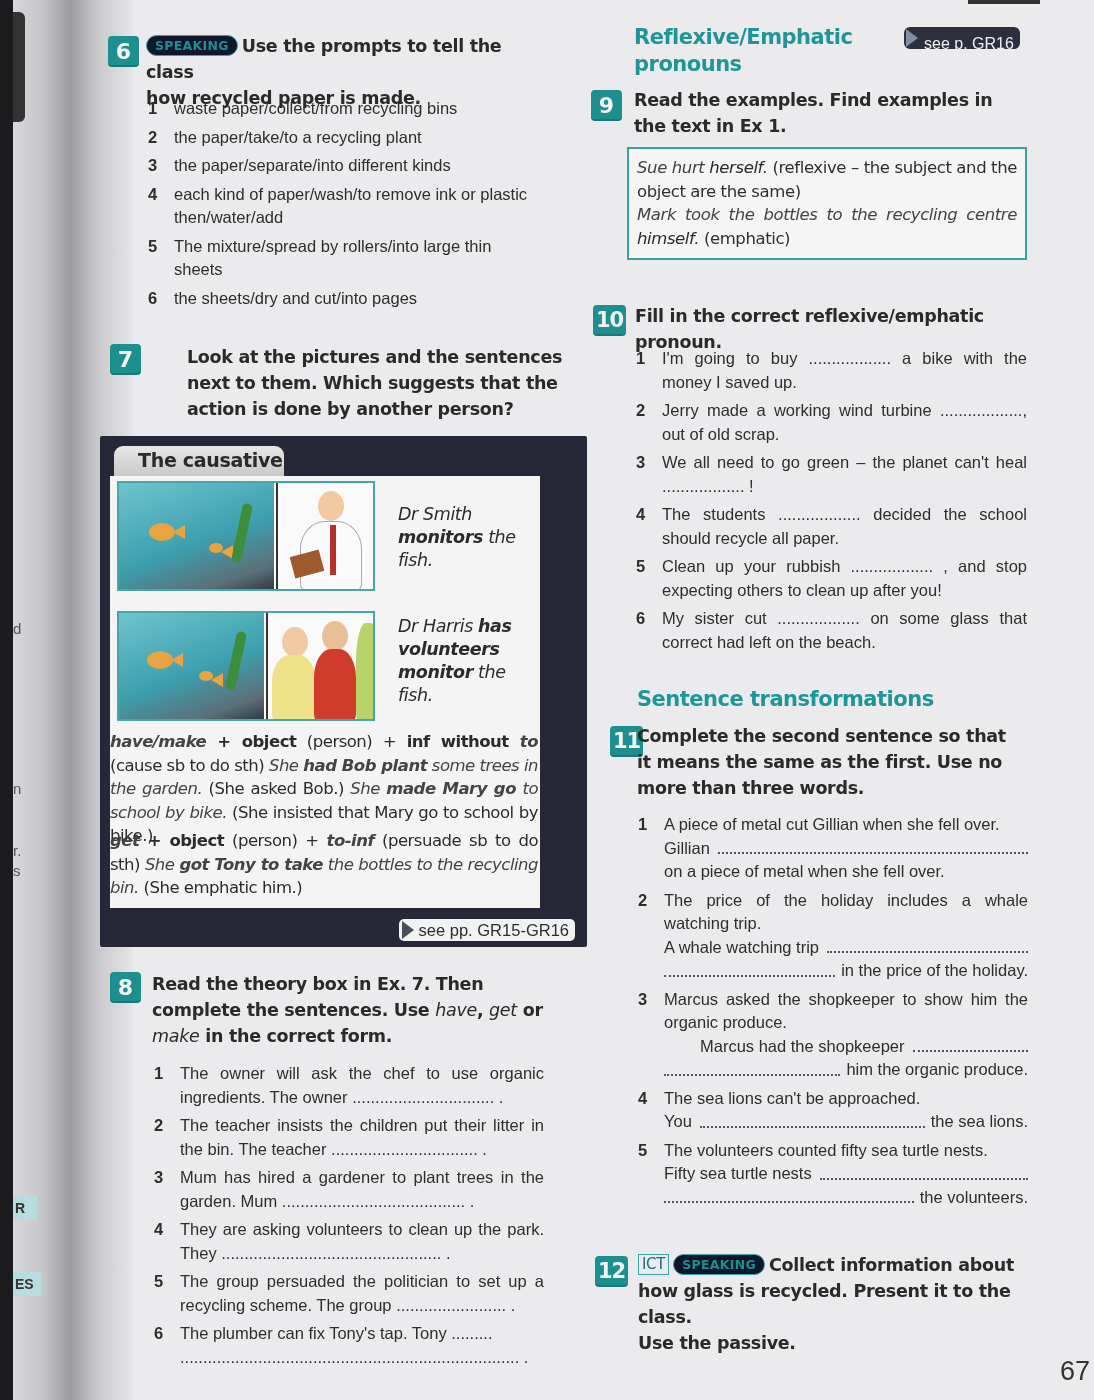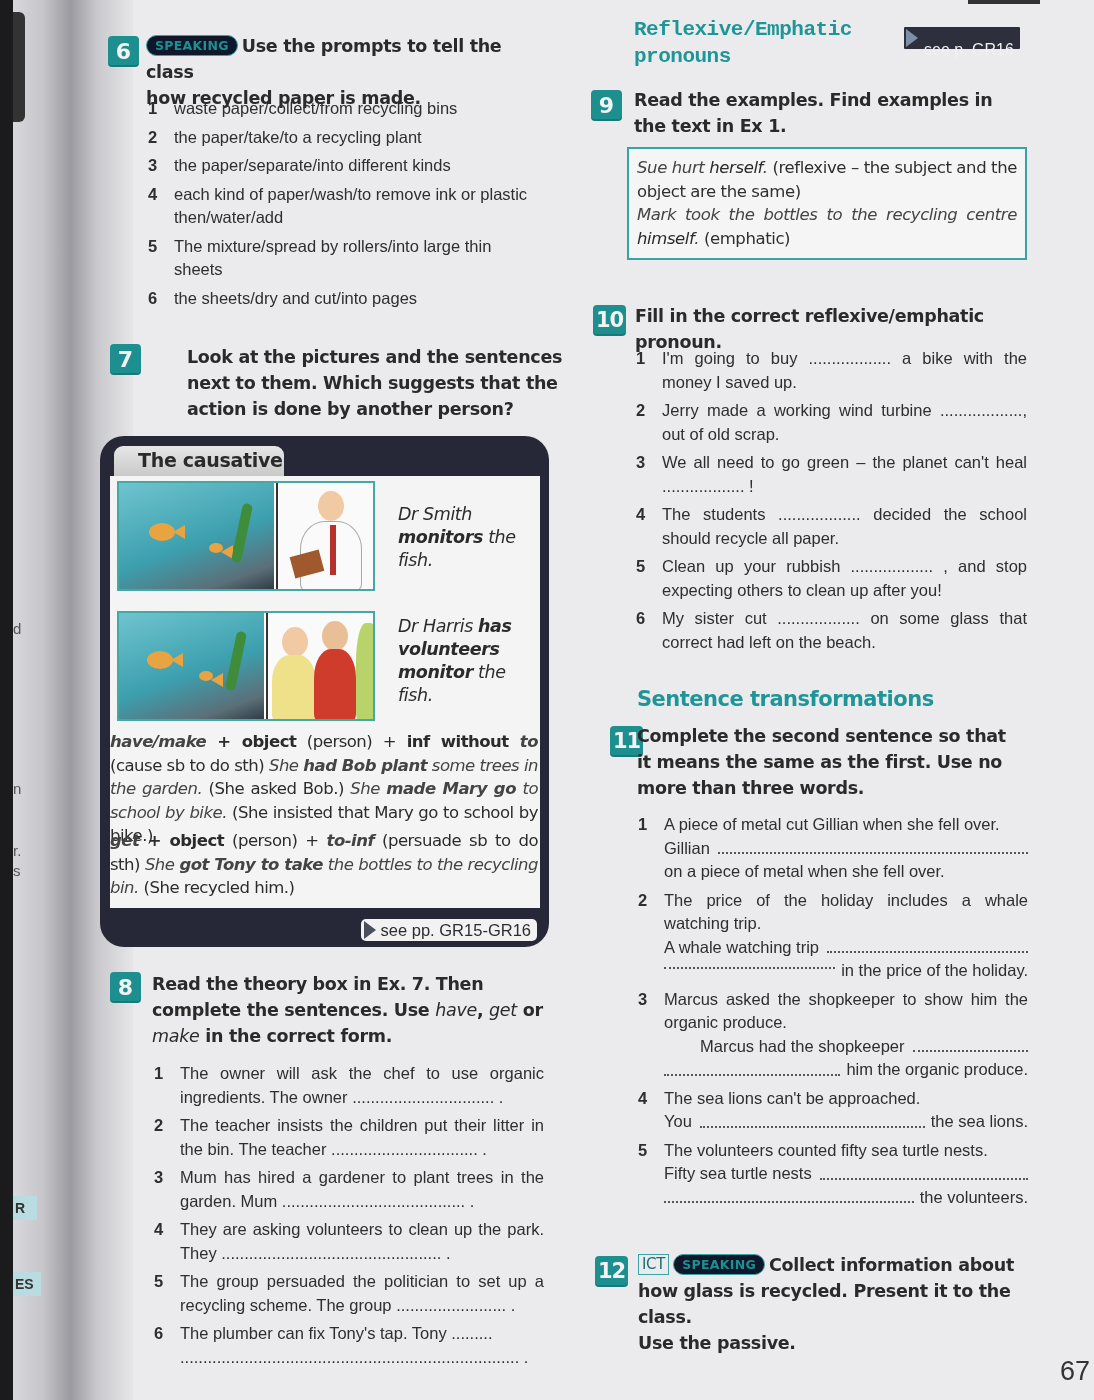--- a/index.html
+++ b/index.html
@@ -44,40 +44,40 @@
 
   .list { position: absolute; font-size: 16.5px; line-height: 23.5px; color: #2e2e2e; }
   .list .item { position: relative; padding-left: 26px; margin-bottom: 5px; }
   .list .num { position: absolute; left: 0; top: 0; font-weight: bold; }
   .justify { text-align: justify; text-align-last: left; }
   .dots { letter-spacing: 0; }
 
   .heading { position: absolute; color: #1e9698; font-weight: bold; font-size: 21px; line-height: 27px; font-family: "DejaVu Sans", sans-serif; letter-spacing: -0.5px; }
 
   .see-tag {
-    position: absolute; background: #2d2f3c; color: #f0f0f0; border-radius: 1px;
-    font-size: 16px; padding: 13px 6px 1px 20px; line-height: 20px; height: 22px;
+    position: absolute; background: #2d2f3c; color: #f0f0f0; border-radius: 6px;
+    font-size: 16px; padding: 7px 6px 1px 20px; line-height: 20px; height: 22px;
   }
   .see-tag .arrow {
     position: absolute; left: 2px; top: 2px; width: 0; height: 0;
     border-top: 9px solid transparent; border-bottom: 9px solid transparent; border-left: 12px solid #7d8fa6;
   }
 
   .example-box {
     position: absolute; left: 527px; top: 147px; width: 400px; height: 113px;
     border: 2px solid #39a3a4; background: #f5f5f5; padding: 7px 8px;
     font-size: 16.5px; line-height: 23.5px; color: #2e2e2e; text-align: justify;
     font-family: "DejaVu Sans", sans-serif; letter-spacing: -0.4px;
   }
   .example-box i { font-style: italic; color: #444; }
 
   
   .causative {
-    position: absolute; left: 0; top: 436px; width: 449px; height: 511px;
-    background: #262837; border-radius: 24px;
+    position: absolute; left: 0; top: 436px; width: 487px; height: 511px;
+    background: #262837; border-radius: 2px;
   }
   .causative-tab {
     position: absolute; left: 14px; top: 10px; width: 170px; height: 30px;
     background: linear-gradient(#e7e7e7, #c9c9c9); border-radius: 9px 9px 0 0;
     font-weight: bold; font-size: 19px; color: #2a2a2a; padding: 3px 0 0 24px;
     font-family: "DejaVu Sans", sans-serif; letter-spacing: -0.3px;
   }
   .causative-inner {
     position: absolute; left: 10px; top: 40px; width: 430px; height: 432px; background: #f4f4f4;
   }
@@ -188,21 +188,21 @@
           <span>Dr Harris</span> <b>has</b><br>
           <b>volunteers</b><br>
           <b>monitor</b> <span>the</span><br>
           <span>fish.</span>
         </div>
 
         <div class="theory" style="top:254px;">
           <b><i>have/make</i></b><b> + object</b><span> (person) + </span><b>inf without </b><b><i>to</i></b><span> (cause sb to do sth) </span><i>She </i><b><i>had Bob plant</i></b><i> some trees in the garden.</i><span> (She asked Bob.) </span><i>She </i><b><i>made Mary go</i></b><i> to school by bike.</i><span> (She insisted that Mary go to school by bike.)</span>
         </div>
         <div class="theory" style="top:353px;">
-          <b><i>get</i></b><b> + object</b><span> (person) + </span><b><i>to-inf</i></b><span> (persuade sb to do sth) </span><i>She </i><b><i>got Tony to take</i></b><i> the bottles to the recycling bin.</i><span> (She recycled him.)</span>
+          <b><i>get</i></b><b> + object</b><span> (person) + </span><b><i>to-inf</i></b><span> (persuade sb to do sth) </span><i>She </i><b><i>got Tony to take</i></b><i> the bottles to the recycling bin.</i><span> (She emphatic him.)</span>
         </div>
       </div>
       <div class="see-tag2">
         <span class="arrow"></span>
         <span>see pp. GR15-GR16</span>
       </div>
     </div>
   </section>
 
   <section>
@@ -214,21 +214,21 @@
       <div class="item"><span class="num">1</span><span>The owner will ask the chef to use organic ingredients. The owner</span> <span class="dots">............................... .</span></div>
       <div class="item"><span class="num">2</span><span>The teacher insists the children put their litter in the bin. The teacher</span> <span class="dots">................................ .</span></div>
       <div class="item"><span class="num">3</span><span>Mum has hired a gardener to plant trees in the garden. Mum</span> <span class="dots">........................................ .</span></div>
       <div class="item"><span class="num">4</span><span>They are asking volunteers to clean up the park. They</span> <span class="dots">................................................ .</span></div>
       <div class="item"><span class="num">5</span><span>The group persuaded the politician to set up a recycling scheme. The group</span> <span class="dots">........................ .</span></div>
       <div class="item"><span class="num">6</span><span>The plumber can fix Tony's tap. Tony</span> <span class="dots">.........</span><br><span class="dots">.......................................................................... .</span></div>
     </div>
   </section>
 
   <section>
-    <div class="heading" style="left:534px; top:16px;font-family:Liberation Mono, monospace;">
+    <div class="heading" style="left:534px; top:24px;">
       <span>Reflexive/Emphatic</span><br><span>pronouns</span>
     </div>
     <div class="see-tag" style="left:804px; top:27px;">
       <span class="arrow"></span>
       <span>see p. GR16</span>
     </div>
   </section>
 
   <section>
     <div class="badge" style="left:491px; top:90px;">9</div>
@@ -267,21 +267,21 @@
           </div>
         <div>on a piece of metal when she fell over.</div>
       </div>
       <div class="item justify">
         <span class="num">2</span>
         <div>The price of the holiday includes a whale watching trip.</div>
         <div style="display:flex;">
             <span>A whale watching trip</span>
             <span style="flex:1; border-bottom:2px dotted #555; margin:0 0 6px 8px;"></span>
           </div>
-        <div style="display:flex;align-items:center;">
+        <div style="display:flex;">
             <span style="flex:1; border-bottom:2px dotted #555; margin:0 6px 6px 0;"></span>
             <span>in the price of the holiday.</span>
           </div>
       </div>
       <div class="item justify">
         <span class="num">3</span>
         <div>Marcus asked the shopkeeper to show him the organic produce.</div>
         <div style="display:flex;margin-left:36px;">
             <span>Marcus had the shopkeeper</span>
             <span style="flex:1; border-bottom:2px dotted #555; margin:0 0 6px 8px;"></span>

